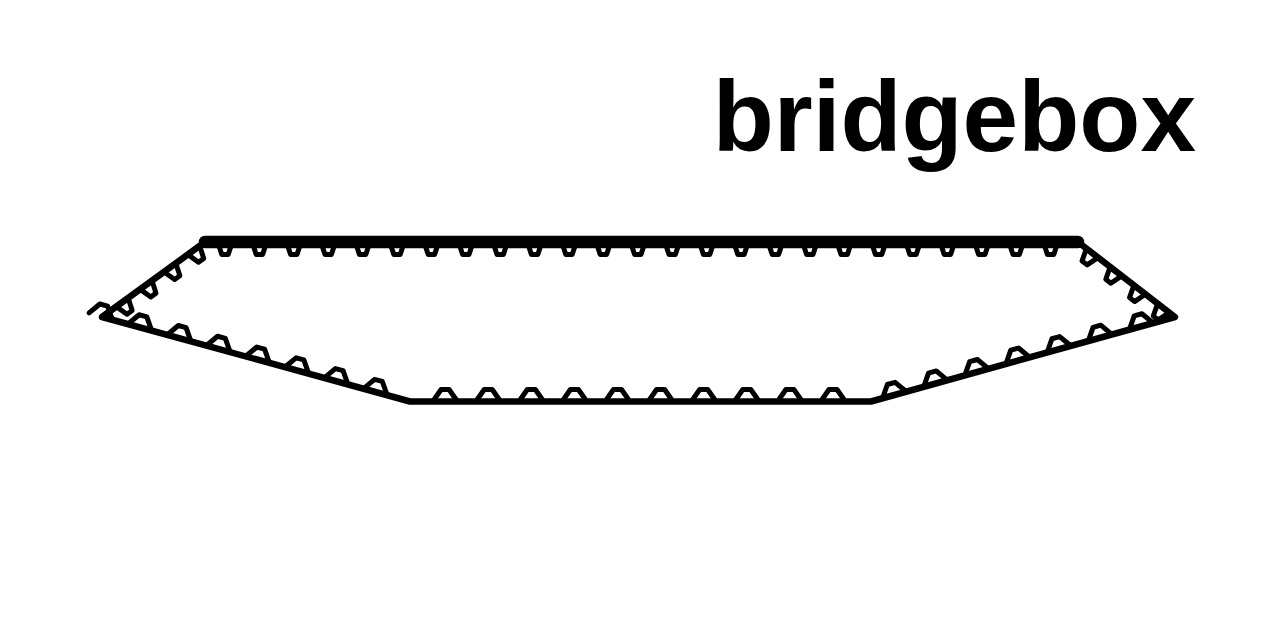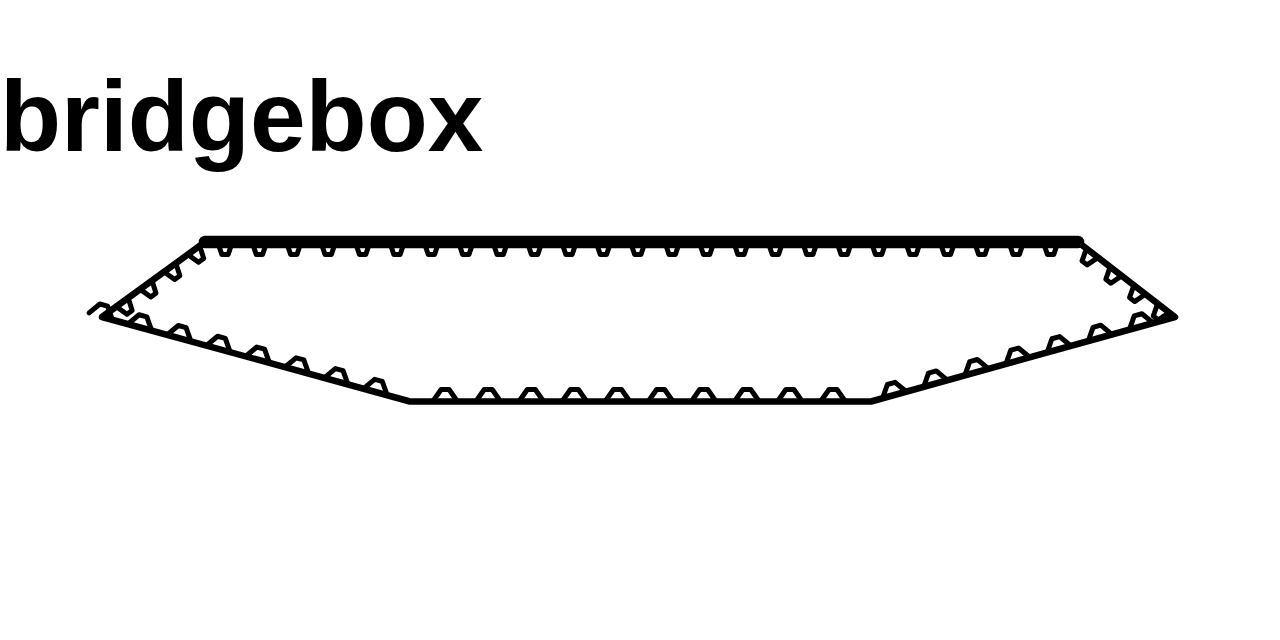--- a/index.html
+++ b/index.html
@@ -14,21 +14,21 @@
     position: relative;
     width: 1280px;
     height: 640px;
     background: #ffffff;
   }
   .figure-title {
     position: absolute;
     top: 66px;
     left: 0;
     width: 1196px;
-    text-align: left;
+    text-align: right;
     font-family: "Liberation Sans", "DejaVu Sans", sans-serif;
     font-weight: bold;
     font-size: 100px;
     line-height: 1;
     color: #000000;
     letter-spacing: 0px;
     user-select: none;
   }
   .diagram-svg {
     position: absolute;

